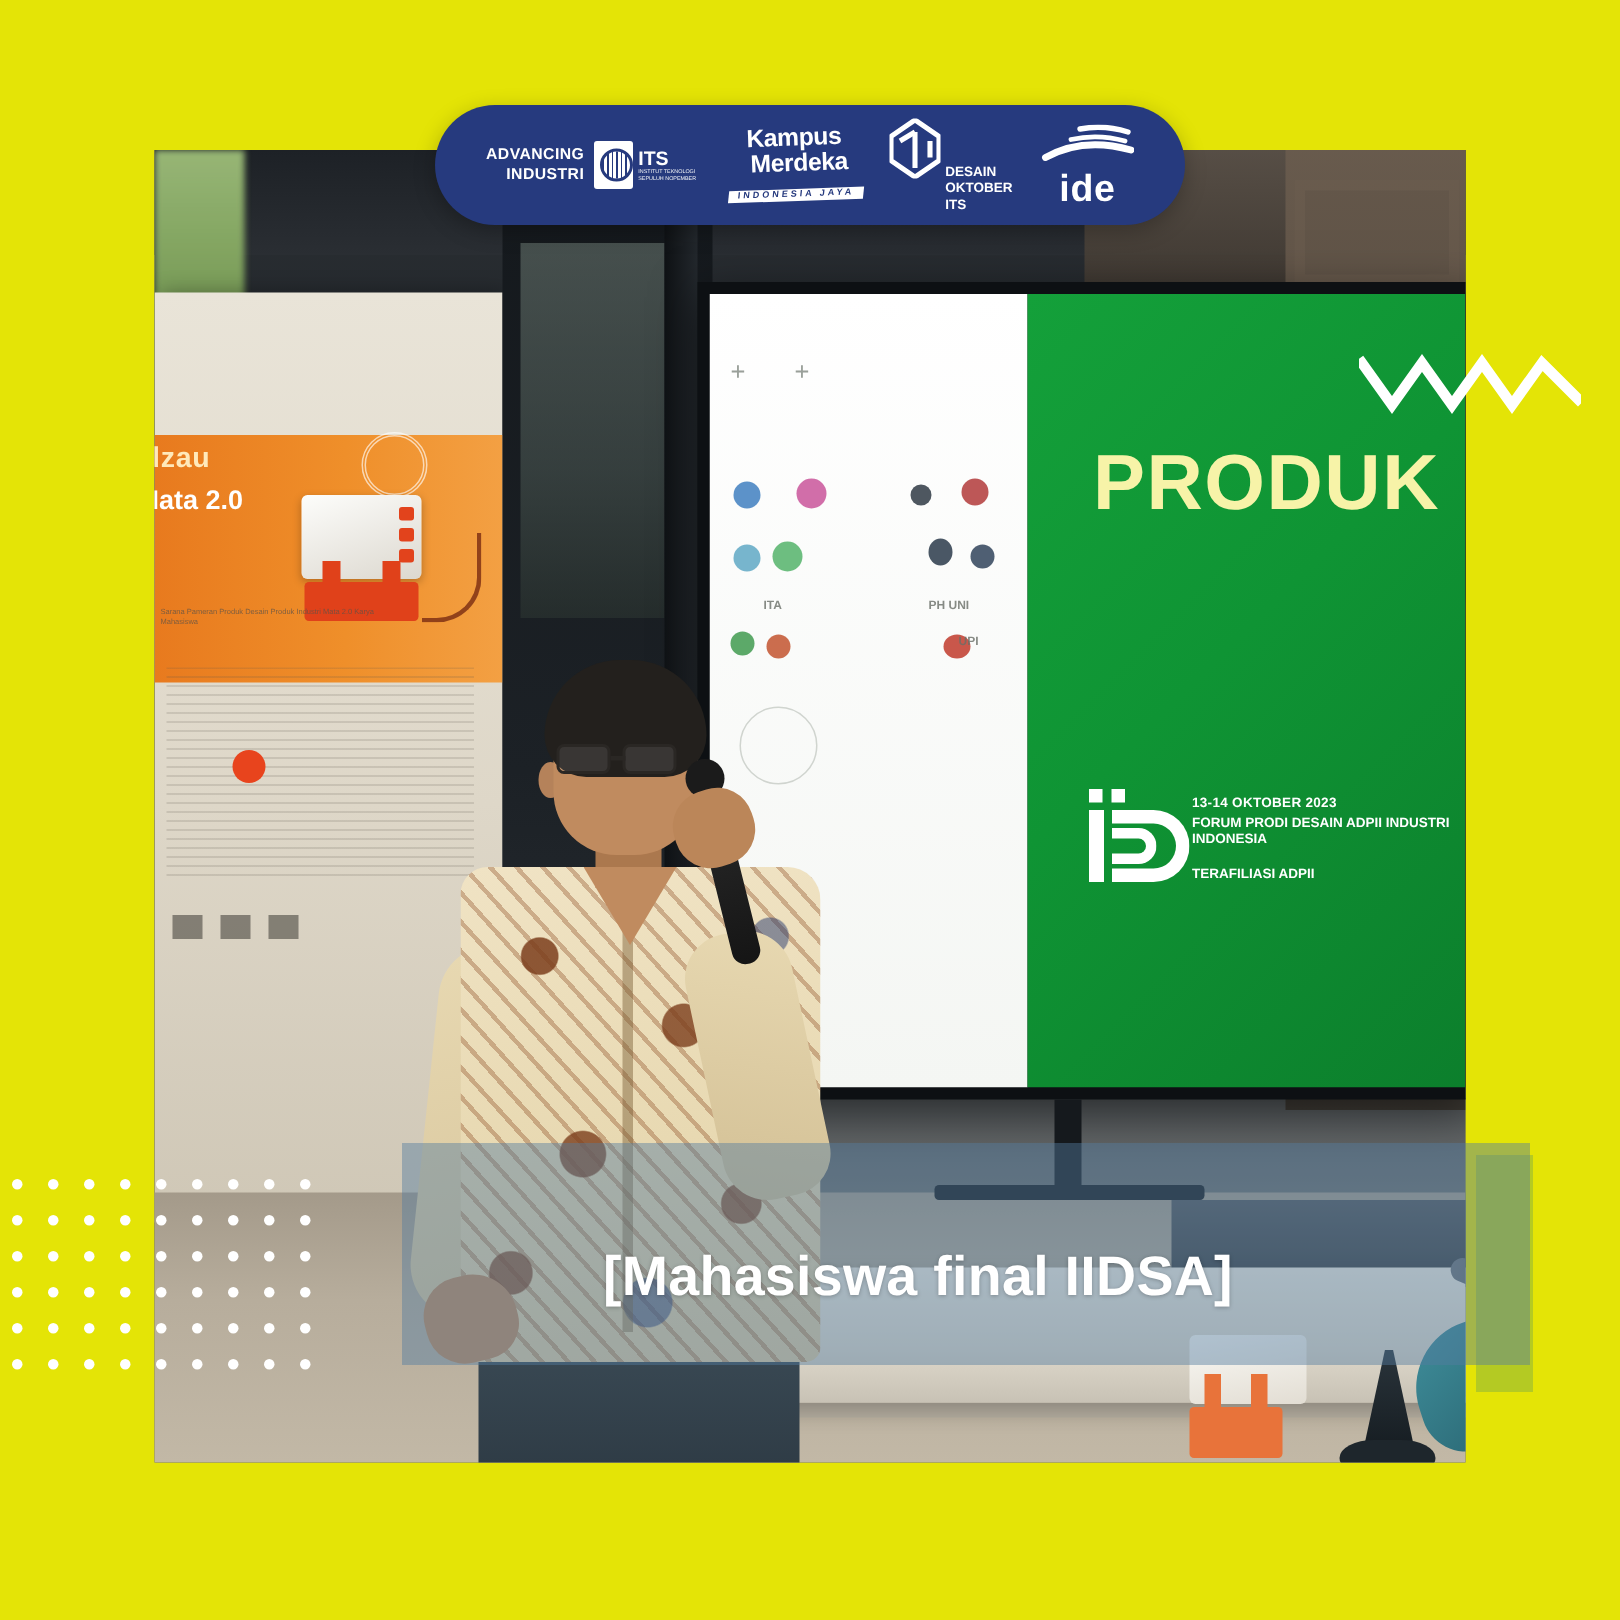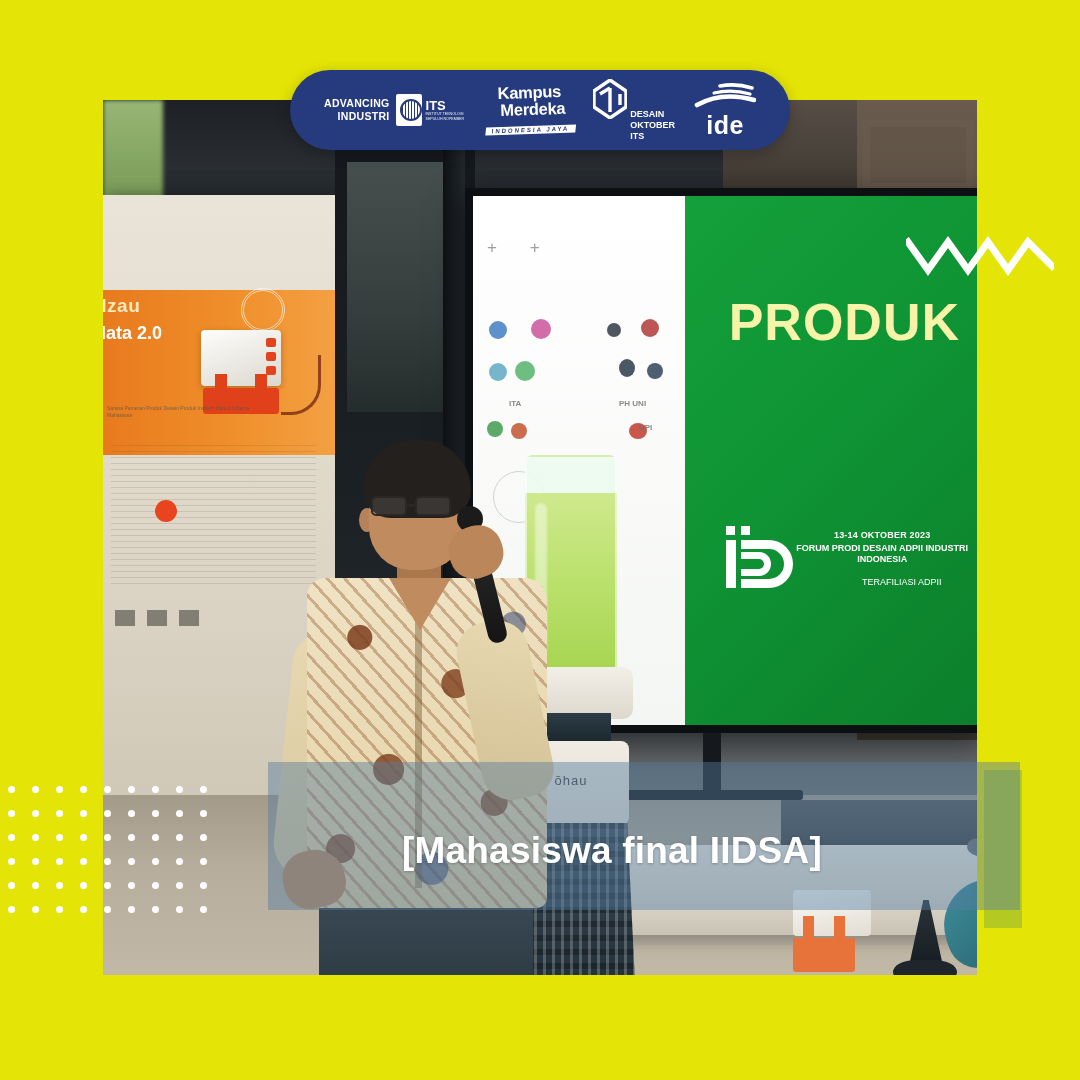--- a/index.html
+++ b/index.html
@@ -218,40 +218,40 @@
     font-size:52px; font-weight:800; color:#f7f3a8; letter-spacing:1px;
     white-space:nowrap;
   }
   .slide-subtitle{
     position:absolute; left:46px; top:160px;
     font-size:29px; font-weight:700; color:#ffffff; letter-spacing:.3px;
     white-space:nowrap;
   }
   .slide-badge{
     position:absolute; left:38px; top:330px;
-    display:flex; align-items:flex-start; text-align:center;
+    display:flex; align-items:flex-start; 
   }
   .badge-mark{ position:relative; width:72px; height:62px; }
   .badge-mark .sq{ position:absolute; top:0; width:9px; height:9px; background:#fff; }
   .badge-mark .sq1{ left:3px; } .badge-mark .sq2{ left:18px; }
   .badge-mark .bar{ position:absolute; left:3px; top:14px; width:10px; height:48px; background:#fff; }
   .badge-mark .dshape{
     position:absolute; left:18px; top:14px; width:52px; height:48px;
     border:9px solid #fff; border-left:none;
     border-radius:0 26px 26px 0;
   }
   .badge-mark .dshape2{
     position:absolute; left:18px; top:26px; width:30px; height:24px;
     border:7px solid #fff; border-left:none;
     border-radius:0 14px 14px 0;
   }
   .badge-text{ padding-top:4px; }
   .badge-date{ font-size:9px; font-weight:800; color:#fff; letter-spacing:.2px; }
   .badge-forum{ font-size:9px; font-weight:800; color:#fff; line-height:11px; margin-top:3px; max-width:175px;}
-  .badge-affil{ font-size:9px; font-weight:400; color:#fff; margin-top:12px;margin-left:39px; }
+  .badge-affil{ font-size:9px; font-weight:700; color:#fff; margin-top:12px; }
 
   .tv-stand{
     position:absolute; left:600px; top:633px; width:18px; height:60px; background:#15191d;
   }
   .tv-foot{
     position:absolute; left:520px; top:690px; width:180px; height:10px; background:#15191d; border-radius:3px;
   }
 
   
   .person{ position:absolute; left:108px; top:230px; width:360px; height:645px; }
@@ -584,30 +584,20 @@
       <div class="prop prop-paper"></div>
       <div class="table-edge"></div>
       <div class="table-top"></div>
       <div class="prop prop-grey-arm"></div>
       <div class="prop prop-teal"></div>
       <div class="prop prop-white-box"></div>
       <div class="prop prop-orange-stand"></div>
       <div class="prop prop-black-cone"></div>
       <div class="prop prop-black-stand"></div>
 
-      <div class="product">
-        <div class="p-glass"></div>
-        <div class="p-glass-hl"></div>
-        <div class="p-collar"></div>
-        <div class="p-gap"></div>
-        <div class="p-body"></div>
-        <div class="p-brand">ōhau</div>
-        <div class="p-mesh"></div>
-
-      </div>
 
       <div class="person">
         <div class="trousers"></div>
 
         <div class="arm-left"></div>
         <div class="batik"></div>
         <div class="arm-right"></div>
         <div class="batik-placket"></div>
         <div class="hand-left"></div>
         <div class="neck"></div>

